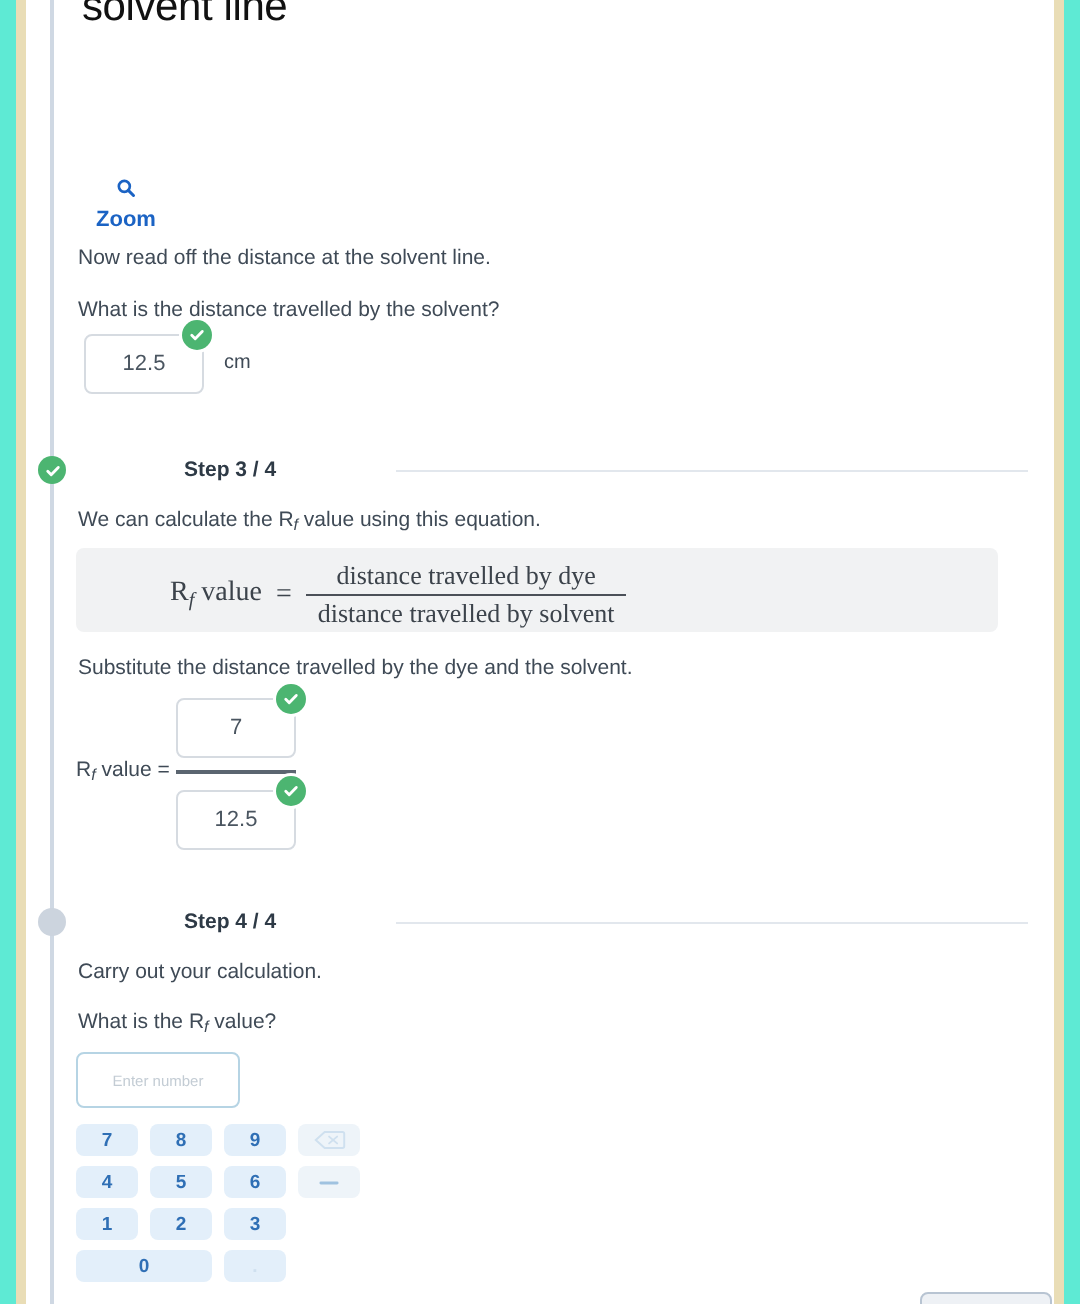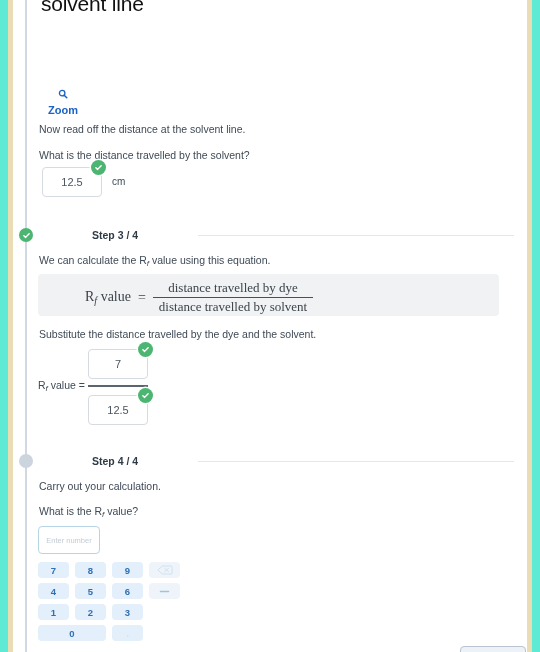--- a/index.html
+++ b/index.html
@@ -119,21 +119,21 @@
   }
   .sub-label .sub { font-size: 8px; font-style: italic; vertical-align: -2px; }
   .frac-bar {
     position: absolute; left: 88px; top: 385px; width: 60px; height: 1.5px;
     background: #5b6570;
   }
 
   
   .enter-field {
     position: absolute; left: 38px; top: 526px;
-    width: 62px; height: 28px;
+    width: 82px; height: 28px;
     border: 1.5px solid #b6d4e4; border-radius: 4px;
     background: #fff;
     display: flex; align-items: center; justify-content: center;
   }
   .enter-field span { font-size: 7.5px; color: #c3ccd4; }
 
   
   .keypad { position: absolute; left: 38px; top: 562px; }
   .krow { display: flex; gap: 6px; margin-bottom: 5px; }
   .key {

